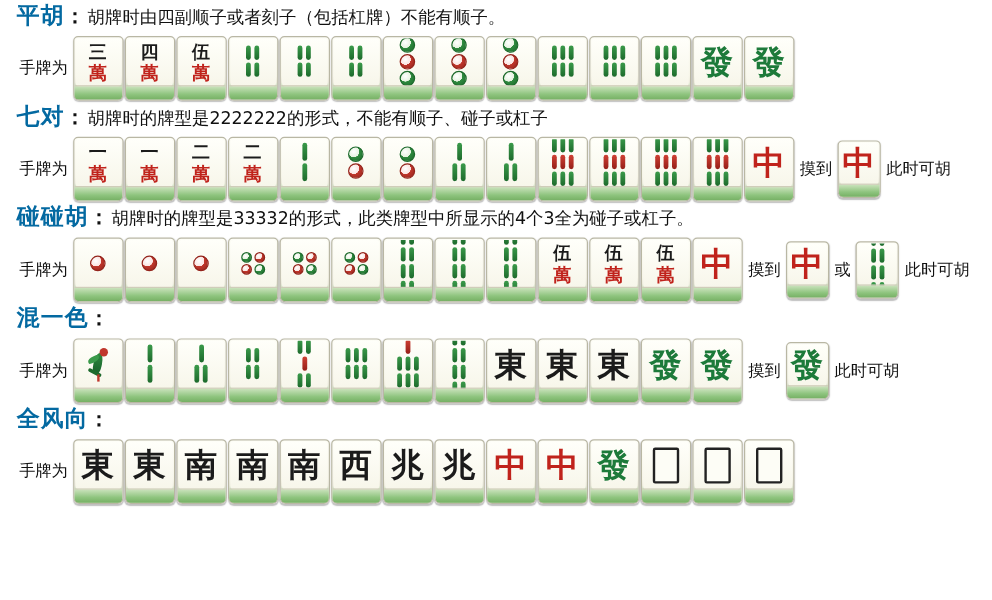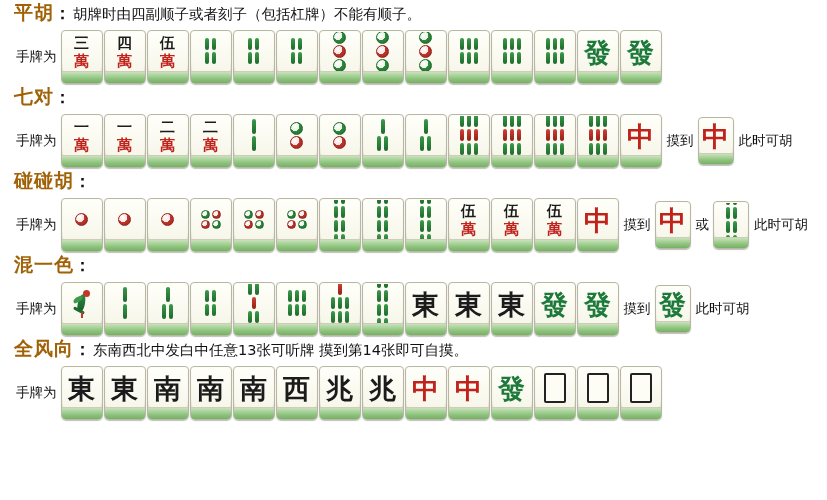--- a/index.html
+++ b/index.html
@@ -16,21 +16,21 @@
 
   .headline {
     display: flex;
     align-items: baseline;
     padding-left: 14px;
     white-space: nowrap;
   }
   .headline .name {
     font-size: 19px;
     font-weight: bold;
-    color: #a16207;
+    color: #0369a1;
     letter-spacing: 1px;
   }
   .headline .colon {
     font-size: 17px;
     font-weight: bold;
     color: #111;
     margin-right: 2px;
   }
   .headline .desc {
     font-size: 14.5px;
@@ -362,20 +362,21 @@
               <div class="ch-big green">發</div>
             </div>
             <div class="base"></div>
           </div>
         </div>
       </div>
       <div class="section">
         <div class="headline">
           <span class="name">七对</span>
           <span class="colon">：</span>
+          <span class="desc">胡牌时的牌型是2222222的形式，不能有顺子、碰子或杠子</span>
         </div>
         <div class="handrow">
           <span class="rowlabel">手牌为</span>
           <div class="tile">
             <div class="face">
               <div class="ch-top">一</div>
               <div class="ch-bot">萬</div>
             </div>
             <div class="base"></div>
           </div>
@@ -568,20 +569,21 @@
             </div>
             <div class="base"></div>
           </div>
           <span class="note">此时可胡</span>
         </div>
       </div>
       <div class="section">
         <div class="headline">
           <span class="name">碰碰胡</span>
           <span class="colon">：</span>
+          <span class="desc">胡牌时的牌型是33332的形式，此类牌型中所显示的4个3全为碰子或杠子。</span>
         </div>
         <div class="handrow">
           <span class="rowlabel">手牌为</span>
           <div class="tile">
             <div class="face">
               <div>
                 <div style="display: flex; gap: 2px; justify-content: center; margin-bottom: 1px;">
                   <div class="dot red big"></div>
                 </div>
               </div>
@@ -959,21 +961,20 @@
             </div>
             <div class="base"></div>
           </div>
           <span class="note">此时可胡</span>
         </div>
       </div>
       <div class="section">
         <div class="headline">
           <span class="name">全风向</span>
           <span class="colon">：</span>
-          <span class="desc">东南西北中发白中任意13张可听牌  摸到第14张即可自摸。</span>
         </div>
         <div class="handrow">
           <span class="rowlabel">手牌为</span>
           <div class="tile">
             <div class="face">
               <div class="ch-big">東</div>
             </div>
             <div class="base"></div>
           </div>
           <div class="tile">

